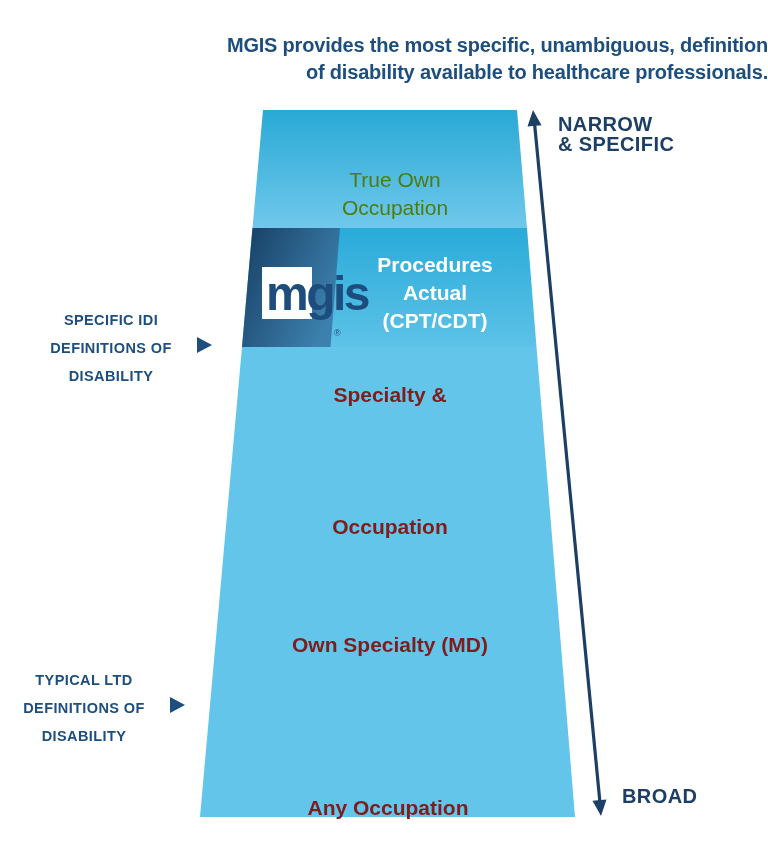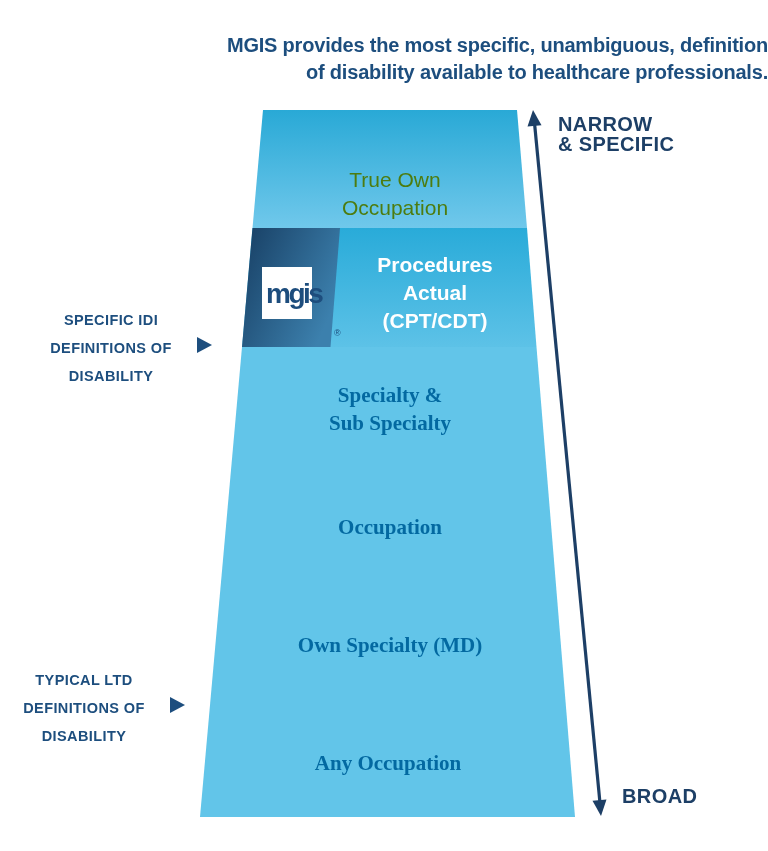--- a/index.html
+++ b/index.html
@@ -5,30 +5,30 @@
   html,body{margin:0;padding:0;background:#ffffff;font-family:"Liberation Sans",sans-serif;}
   .canvas{position:relative;width:768px;height:851px;background:#ffffff;overflow:hidden;}
 
   .title{position:absolute;top:32px;left:0;width:768px;text-align:right;
          font-weight:bold;font-size:20px;line-height:27px;color:#1d4e7e;letter-spacing:-0.2px;}
 
   svg.diagram{position:absolute;left:0;top:0;}
 
   .lvl{position:absolute;text-align:center;font-size:21px;line-height:28px;}
   .lvl.white{color:#ffffff;}
-  .lvl.navy{color:#0369a1;font-weight:600;font-family:Liberation Serif, serif;}
+  .lvl.navy{color:#7f1d1d;font-weight:600;}
   #lvl1{left:245px;top:146px;width:300px;color:#4d7c0f;font-weight:500;margin-top:20px;}
   #lvl2{left:285px;top:251px;width:300px;color:#ffffff;font-weight:bold;}
   #lvl3{left:240px;top:381px;width:300px;}
   #lvl4{left:240px;top:513px;width:300px;}
   #lvl5{left:240px;top:631px;width:300px;}
-  #lvl6{left:238px;top:749px;width:300px;font-weight:bold;}
+  #lvl6{left:238px;top:794px;width:300px;font-weight:bold;}
 
   .logo-box{position:absolute;left:262px;top:267px;width:50px;height:52px;background:#ffffff;}
-  .logo-text{position:absolute;left:266px;top:270px;font-weight:bold;font-size:28px;line-height:48px;
+  .logo-text{position:absolute;left:266px;top:270px;font-weight:bold;font-size:48px;line-height:48px;
              letter-spacing:-2.5px;color:#1d4d7d;white-space:nowrap;}
   .logo-reg{position:absolute;left:334px;top:328px;font-size:9px;line-height:10px;color:#1d4d7d;}
 
   .annot{position:absolute;text-align:center;font-size:14.5px;line-height:28px;font-weight:bold;
          color:#1d4e7e;letter-spacing:0.4px;}
   #annot-idi{left:36px;top:306px;width:150px;}
   #annot-ltd{left:9px;top:666px;width:150px;text-align:center;}
 
   .axis-label{position:absolute;font-weight:bold;color:#1d3f66;font-size:20px;line-height:20px;letter-spacing:0.4px;}
   #axis-narrow{left:558px;top:114px;}
@@ -85,21 +85,20 @@
   </div>
 
   <div class="lvl white" id="lvl2">
     <div>Procedures</div>
     <div>Actual</div>
     <div>(CPT/CDT)</div>
   </div>
 
   <div class="lvl navy" id="lvl3">
     <div>Specialty &amp;</div>
-    <div>Sub Specialty</div>
   </div>
 
   <div class="lvl navy" id="lvl4">Occupation</div>
 
   <div class="lvl navy" id="lvl5">Own Specialty (MD)</div>
 
   <div class="lvl navy" id="lvl6">Any Occupation</div>
 
   <div class="logo-box"></div>
   <div class="logo-text">mgis</div>

